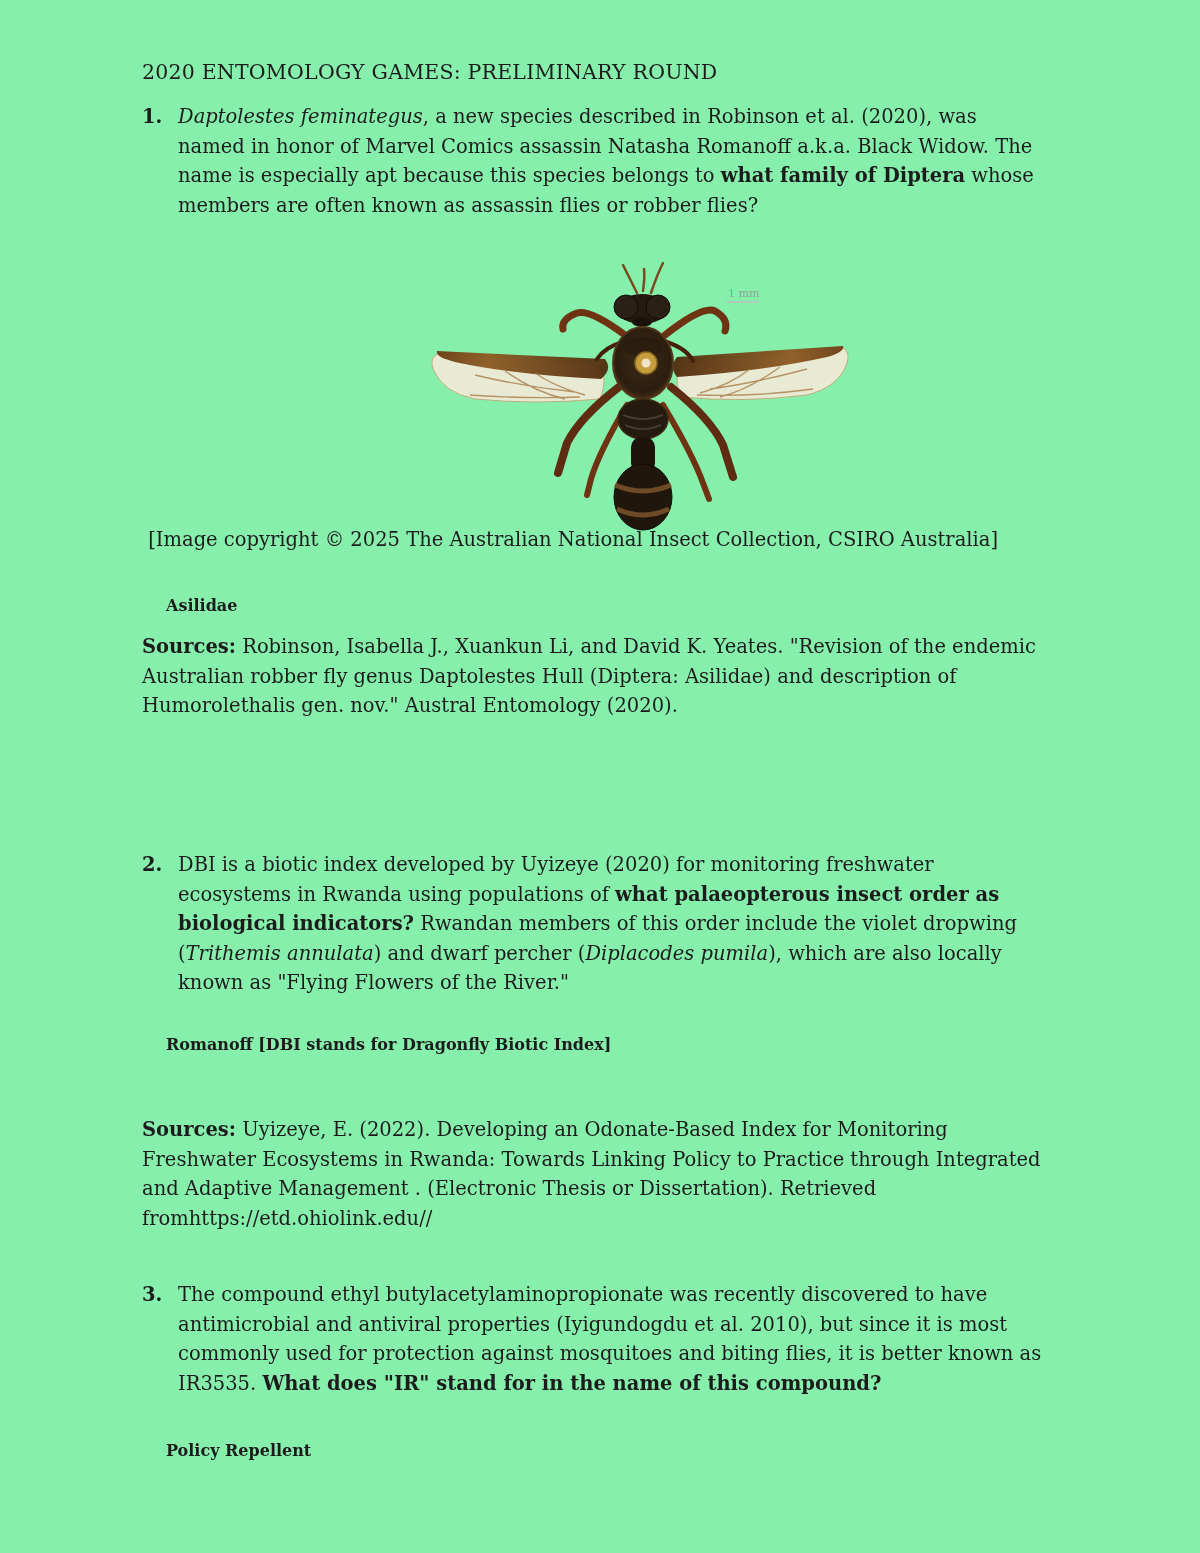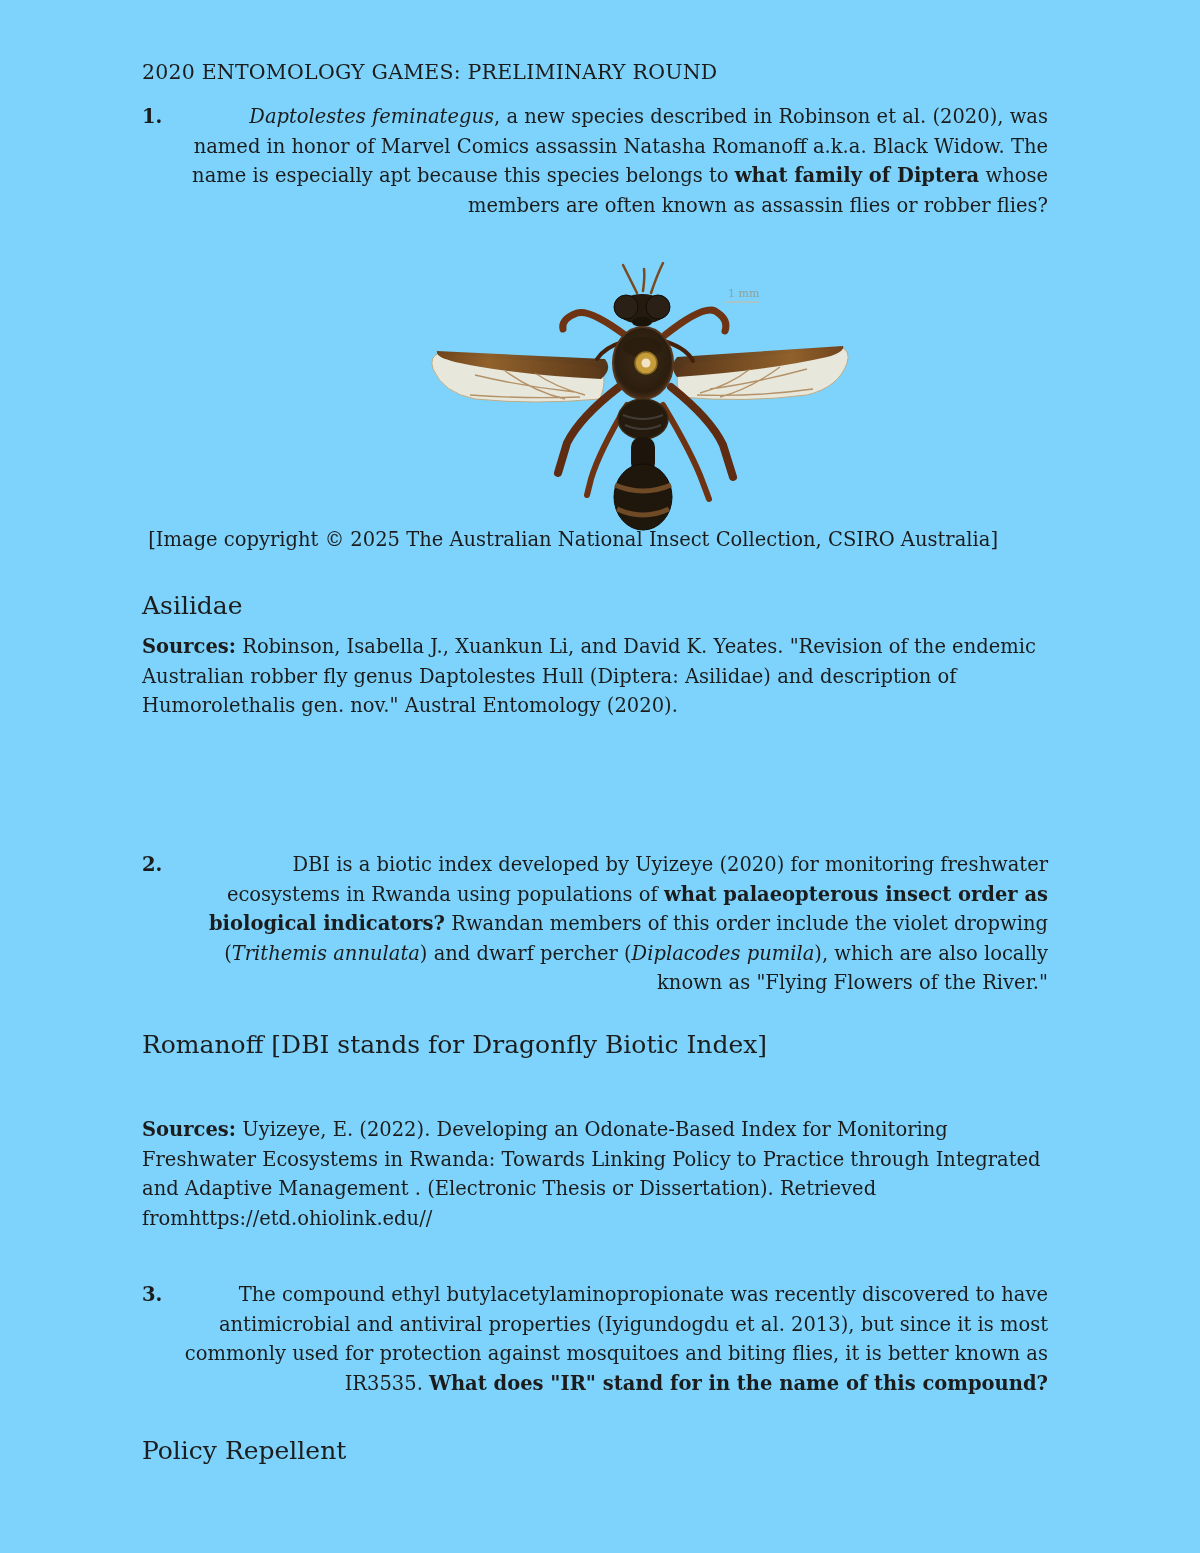--- a/index.html
+++ b/index.html
@@ -1,27 +1,27 @@
 <!DOCTYPE html>
 <html><head>
 <meta charset="utf-8">
 <style>
   html,body{margin:0;padding:0;background:#ffffff;}
   .page{
-    position:relative;width:1200px;height:1553px;background:#7dd3fc;overflow:hidden;
+    position:relative;width:1200px;height:1553px;background:#86efac;overflow:hidden;
     font-family:"DejaVu Serif","Liberation Serif",serif;color:#1c1c1c;
   }
   .block{position:absolute;left:142px;width:906px;font-size:19.5px;line-height:29.5px;}
   .title{font-size:20.5px;letter-spacing:0.2px;}
   .q{display:flex;}
   .qnum{flex:0 0 36px;width:36px;font-weight:700;}
-  .qtext{flex:1;text-align:right;}
+  .qtext{flex:1;}
   .b{font-weight:700;}
   .i{font-style:italic;}
-  .answer{font-weight:400;font-size:25px;}
+  .answer{font-weight:700;font-size:16px;margin-left:24px;}
   .caption{white-space:pre-wrap;}
   .figure{position:absolute;left:415px;top:247px;width:460px;height:290px;}
   .figure svg{display:block;width:100%;height:100%;}
 </style>
 </head>
 <body>
 
 <div class="page">
 
   <div class="block title" style="top:58px">2020 ENTOMOLOGY GAMES: PRELIMINARY ROUND</div>
@@ -123,18 +123,18 @@
     <div class="qnum">2.</div>
     <div class="qtext"><span>DBI is a biotic index developed by Uyizeye (2020) for monitoring freshwater ecosystems in Rwanda using populations of </span><span class="b">what palaeopterous insect order as biological indicators?</span><span> Rwandan members of this order include the violet dropwing (</span><span class="i">Trithemis annulata</span><span>) and dwarf percher (</span><span class="i">Diplacodes pumila</span><span>), which are also locally known as "Flying Flowers of the River."</span></div>
   </div>
 
   <div class="block answer" style="top:1030px">Romanoff [DBI stands for Dragonfly Biotic Index]</div>
 
   <div class="block" style="top:1115px"><span class="b">Sources:</span><span> Uyizeye, E. (2022). Developing an Odonate-Based Index for Monitoring Freshwater Ecosystems in Rwanda: Towards Linking Policy to Practice through Integrated and Adaptive Management . (Electronic Thesis or Dissertation). Retrieved fromhttps://etd.ohiolink.edu//</span></div>
 
   <div class="block q" style="top:1280px">
     <div class="qnum">3.</div>
-    <div class="qtext"><span>The compound ethyl butylacetylaminopropionate was recently discovered to have antimicrobial and antiviral properties (Iyigundogdu et al. 2013), but since it is most commonly used for protection against mosquitoes and biting flies, it is better known as IR3535. </span><span class="b">What does "IR" stand for in the name of this compound?</span></div>
+    <div class="qtext"><span>The compound ethyl butylacetylaminopropionate was recently discovered to have antimicrobial and antiviral properties (Iyigundogdu et al. 2010), but since it is most commonly used for protection against mosquitoes and biting flies, it is better known as IR3535. </span><span class="b">What does "IR" stand for in the name of this compound?</span></div>
   </div>
 
   <div class="block answer" style="top:1436px">Policy Repellent</div>
 
 </div>
 
 </body></html>

